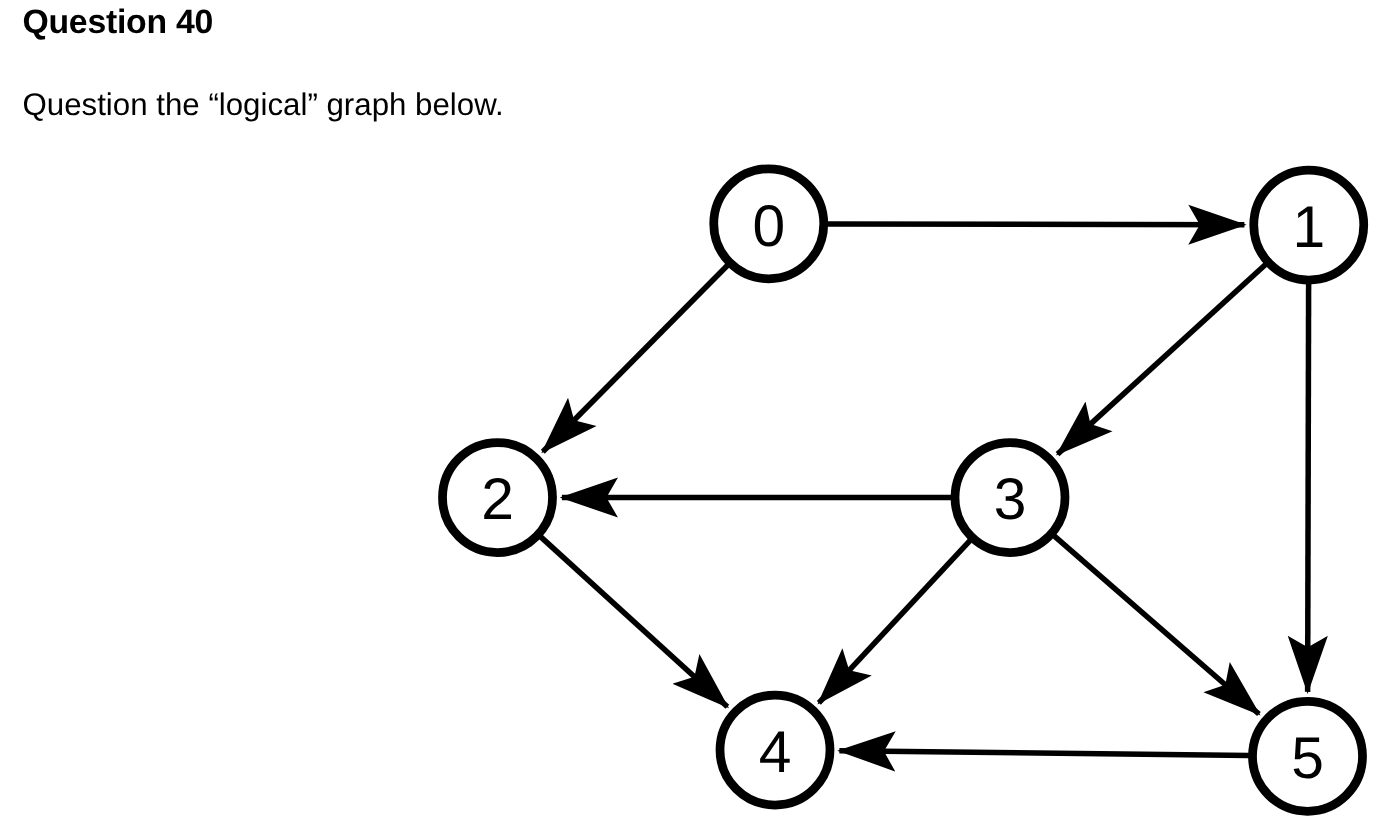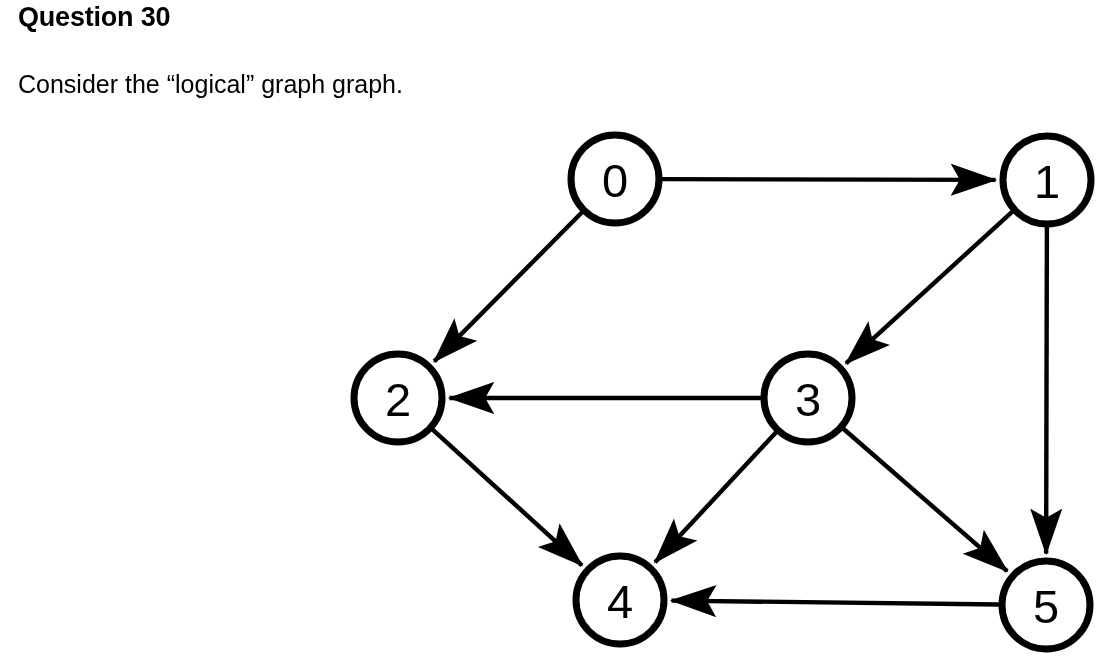--- a/index.html
+++ b/index.html
@@ -70,23 +70,23 @@
     fill: #000000;
     text-anchor: middle;
     dominant-baseline: central;
   }
 </style>
 </head>
 <body>
 
 <div id="page">
 
-  <div class="q-title">Question 30</div>
+  <div class="q-title">Question 40</div>
 
-  <div class="q-prompt">Consider the “logical” graph graph.</div>
+  <div class="q-prompt">Question the “logical” graph below.</div>
 
   <div id="graph-figure">
     <svg class="graph-canvas" viewBox="0 0 1106 660">
       <defs>
         <marker id="arrowhead" markerWidth="11" markerHeight="8" refX="10.2" refY="4" orient="auto" markerUnits="strokeWidth">
           <path d="M0,0.35 L10.6,4 L0,7.65 L2.1,4 Z" fill="#000000"></path>
         </marker>
       </defs>
       <g id="edge-layer">
           <line x1="661.50" y1="179.11" x2="995.50" y2="179.88" class="edge-line" stroke-width="4.4" marker-end="url(#arrowhead)"></line>

